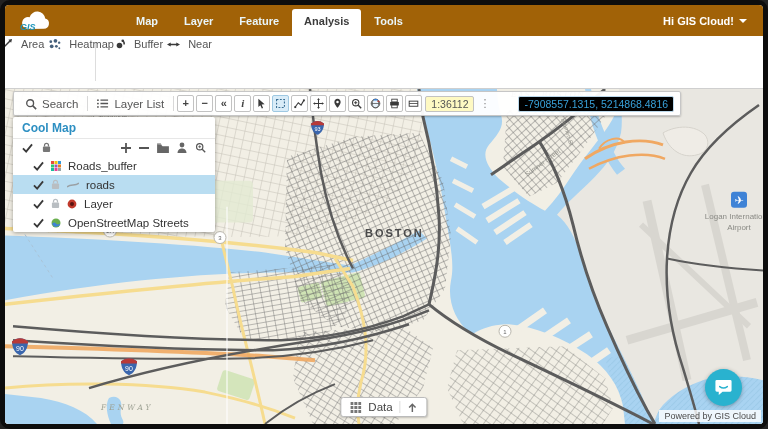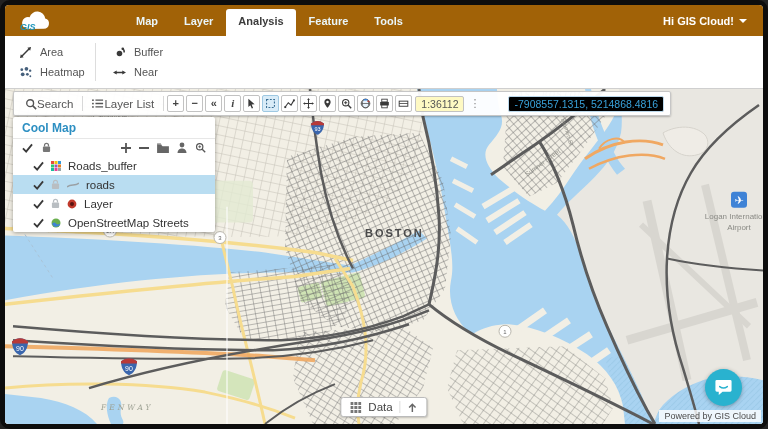--- a/index.html
+++ b/index.html
@@ -11,34 +11,34 @@
   .hdr{height:31px;background:#a16207;display:flex;align-items:stretch;flex-shrink:0;}
   .logo{width:118px;display:flex;align-items:center;padding-left:11px;box-sizing:border-box;}
   .nav{display:flex;align-items:flex-end;}
   .nav-item{color:#eaf6fa;font-size:11px;font-weight:bold;padding:0 13px 9px;cursor:pointer;display:flex;align-items:center;gap:4px;}
   .nav-item.active{background:#fff;color:#3c3c3c;border-radius:3px 3px 0 0;padding:6px 12px 9px;}
   .usermenu{margin-left:auto;color:#fff;font-size:11px;font-weight:bold;display:flex;align-items:center;gap:5px;padding:0 16px;}
   .caret{width:0;height:0;border-left:4px solid transparent;border-right:4px solid transparent;border-top:4px solid #fff;}
 
   
   .ribbon{height:52px;background:#fff;border-bottom:1px solid #cfcfcf;display:flex;flex-shrink:0;padding-left:14px;}
-  .rb-col{display:flex;flex-direction:column;justify-content:center;gap:4px;}
+  .rb-col{display:flex;flex-direction:row;justify-content:center;gap:4px;}
   .rb-col1{width:76px;}
   .rb-div{border-left:1px solid #ddd;margin:7px 0;}
   .rb-col2{padding-left:17px;}
   .rb-item{display:flex;align-items:center;gap:8px;font-size:11px;color:#555;cursor:pointer;height:16px;}
   .rb-item svg{flex-shrink:0;}
 
   
   .maparea{flex:1;position:relative;overflow:hidden;background:#f2efe5;}
   .mapsvg{position:absolute;left:0;top:0;width:100%;height:100%;}
 
   
   .mtb{position:absolute;left:8px;top:2px;height:23px;display:flex;align-items:center;background:rgba(255,255,255,.95);border:1px solid #c6c6c6;border-radius:2px;padding:0 4px;box-shadow:0 1px 2px rgba(0,0,0,.25);}
-  .mtb-lbl{display:flex;align-items:center;font-size:11.5px;color:#555;padding:0 7px;cursor:pointer;height:100%;}
+  .mtb-lbl{display:flex;align-items:center;gap:5px;font-size:11.5px;color:#555;padding:0 7px;cursor:pointer;height:100%;}
   .mtb-sep{width:1px;height:15px;background:#d8d8d8;margin:0 2px;}
   .tb-btn{width:17px;height:17px;box-sizing:border-box;background:#fff;border:1px solid #c2c2c2;border-radius:2px;margin:0 1px;display:flex;align-items:center;justify-content:center;font-size:11px;color:#444;font-weight:bold;cursor:pointer;line-height:1;}
   .tb-btn.active{background:#d9ecf8;border-color:#9ec8e2;}
   .chip{height:16px;box-sizing:border-box;border:1px solid #c2c2c2;background:#fef9c3;border-radius:2px;font-size:10.5px;color:#555;display:flex;align-items:center;padding:0 5px;margin:0 2px;}
   .chip.coords{background:#000000;border-color:#bcd9ec;color:#38a1d9;margin-left:25px;}
   .dots{color:#8a8a8a;font-size:11px;padding:0 3px;cursor:pointer;}
 
   
   .lpanel{position:absolute;left:8px;top:28px;width:202px;background:#ffffff;box-shadow:0 1px 4px rgba(0,0,0,.35);border-radius:2px;font-size:11.5px;color:#333;}
   .lp-title{color:#2d8fc2;font-weight:bold;font-size:12px;padding:4px 9px 3px;border-bottom:1px solid #e7e7e7;}
@@ -69,25 +69,25 @@
         <text x="4" y="21.5" font-size="9" font-weight="bold" font-style="italic" fill="#1d95bb">GIS</text>
       </svg>
     </div>
     <div class="nav">
       <div class="nav-item">
             <span>Map</span>
           </div>
       <div class="nav-item">
             <span>Layer</span>
           </div>
+      <div class="nav-item">
+            <span>Feature</span>
+          </div>
       <div class="nav-item active">
             <span>Analysis</span>
-          </div>
-      <div class="nav-item">
-            <span>Feature</span>
           </div>
       <div class="nav-item">
             <span>Tools</span>
           </div>
     </div>
     <div class="usermenu">
       <span>Hi GIS Cloud!</span>
       <span class="caret"></span>
     </div>
   </div>

